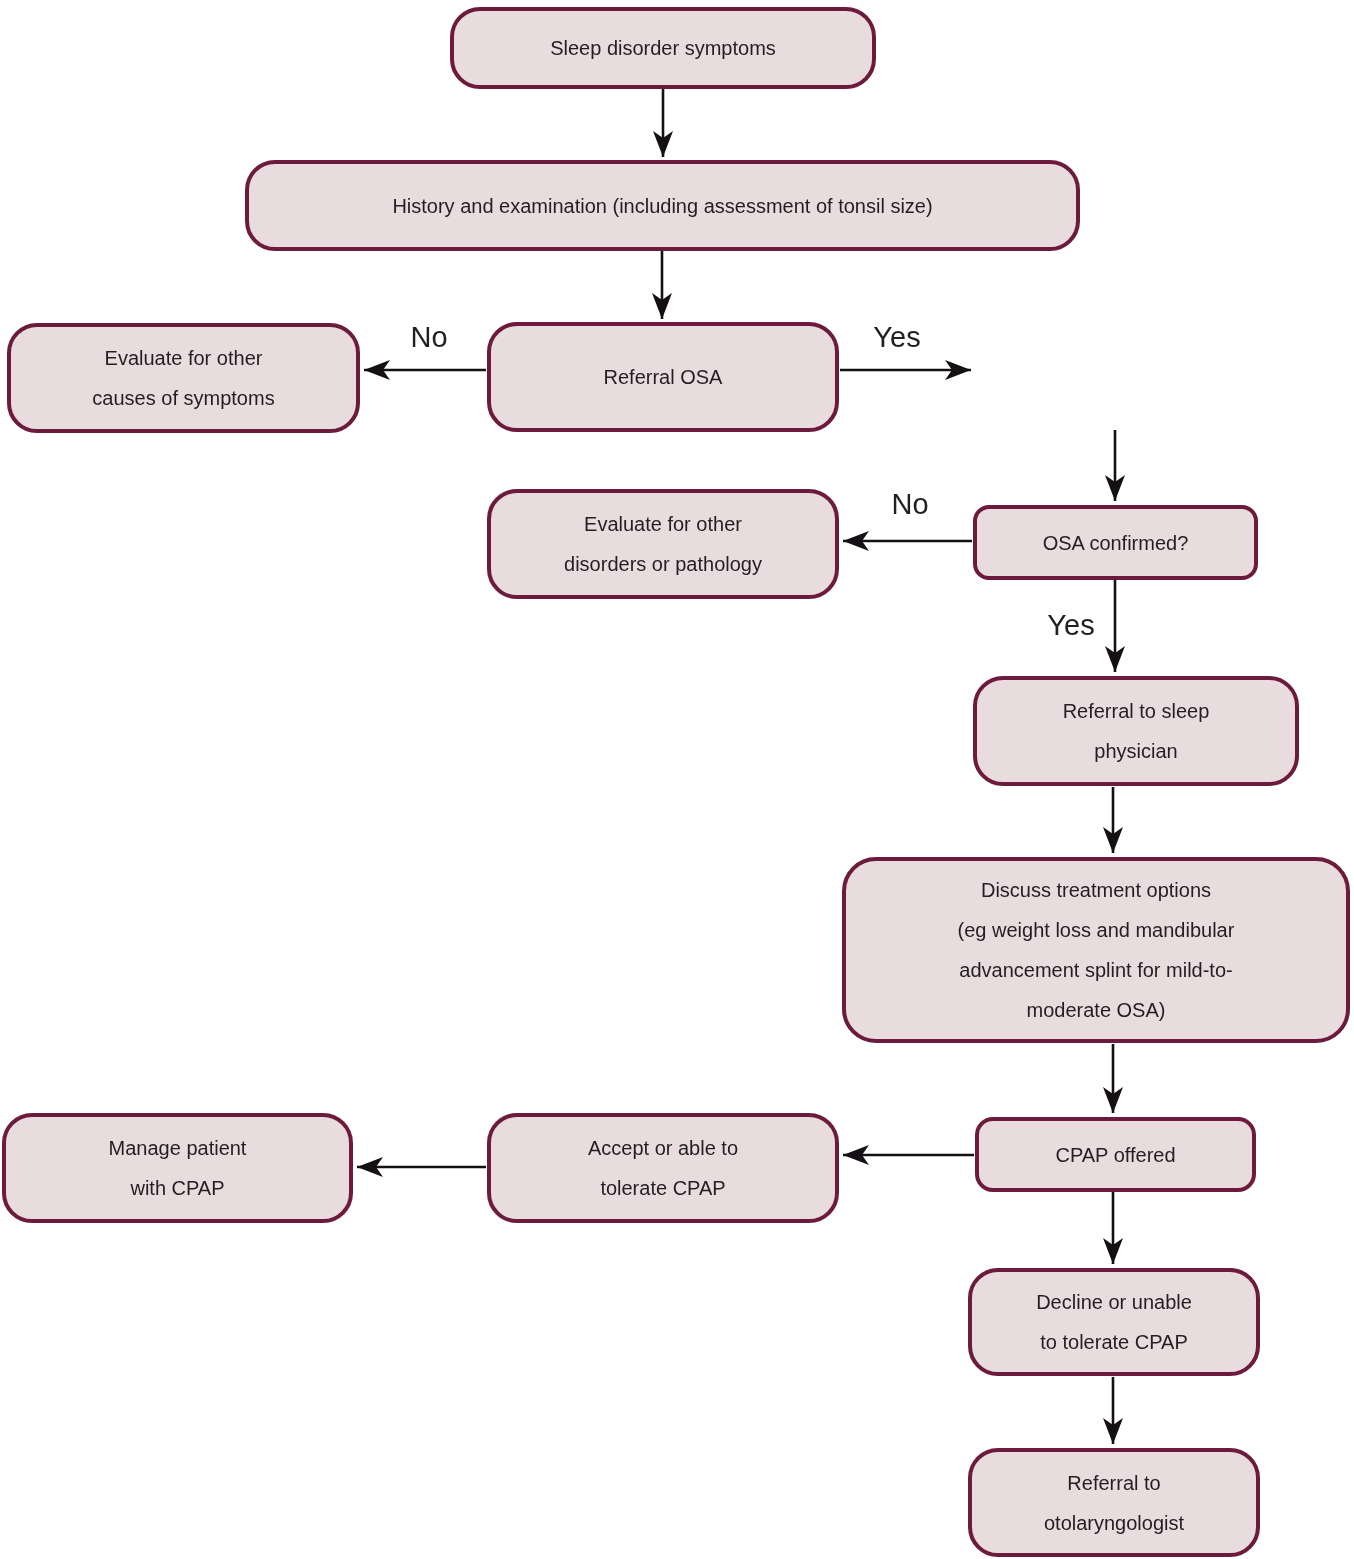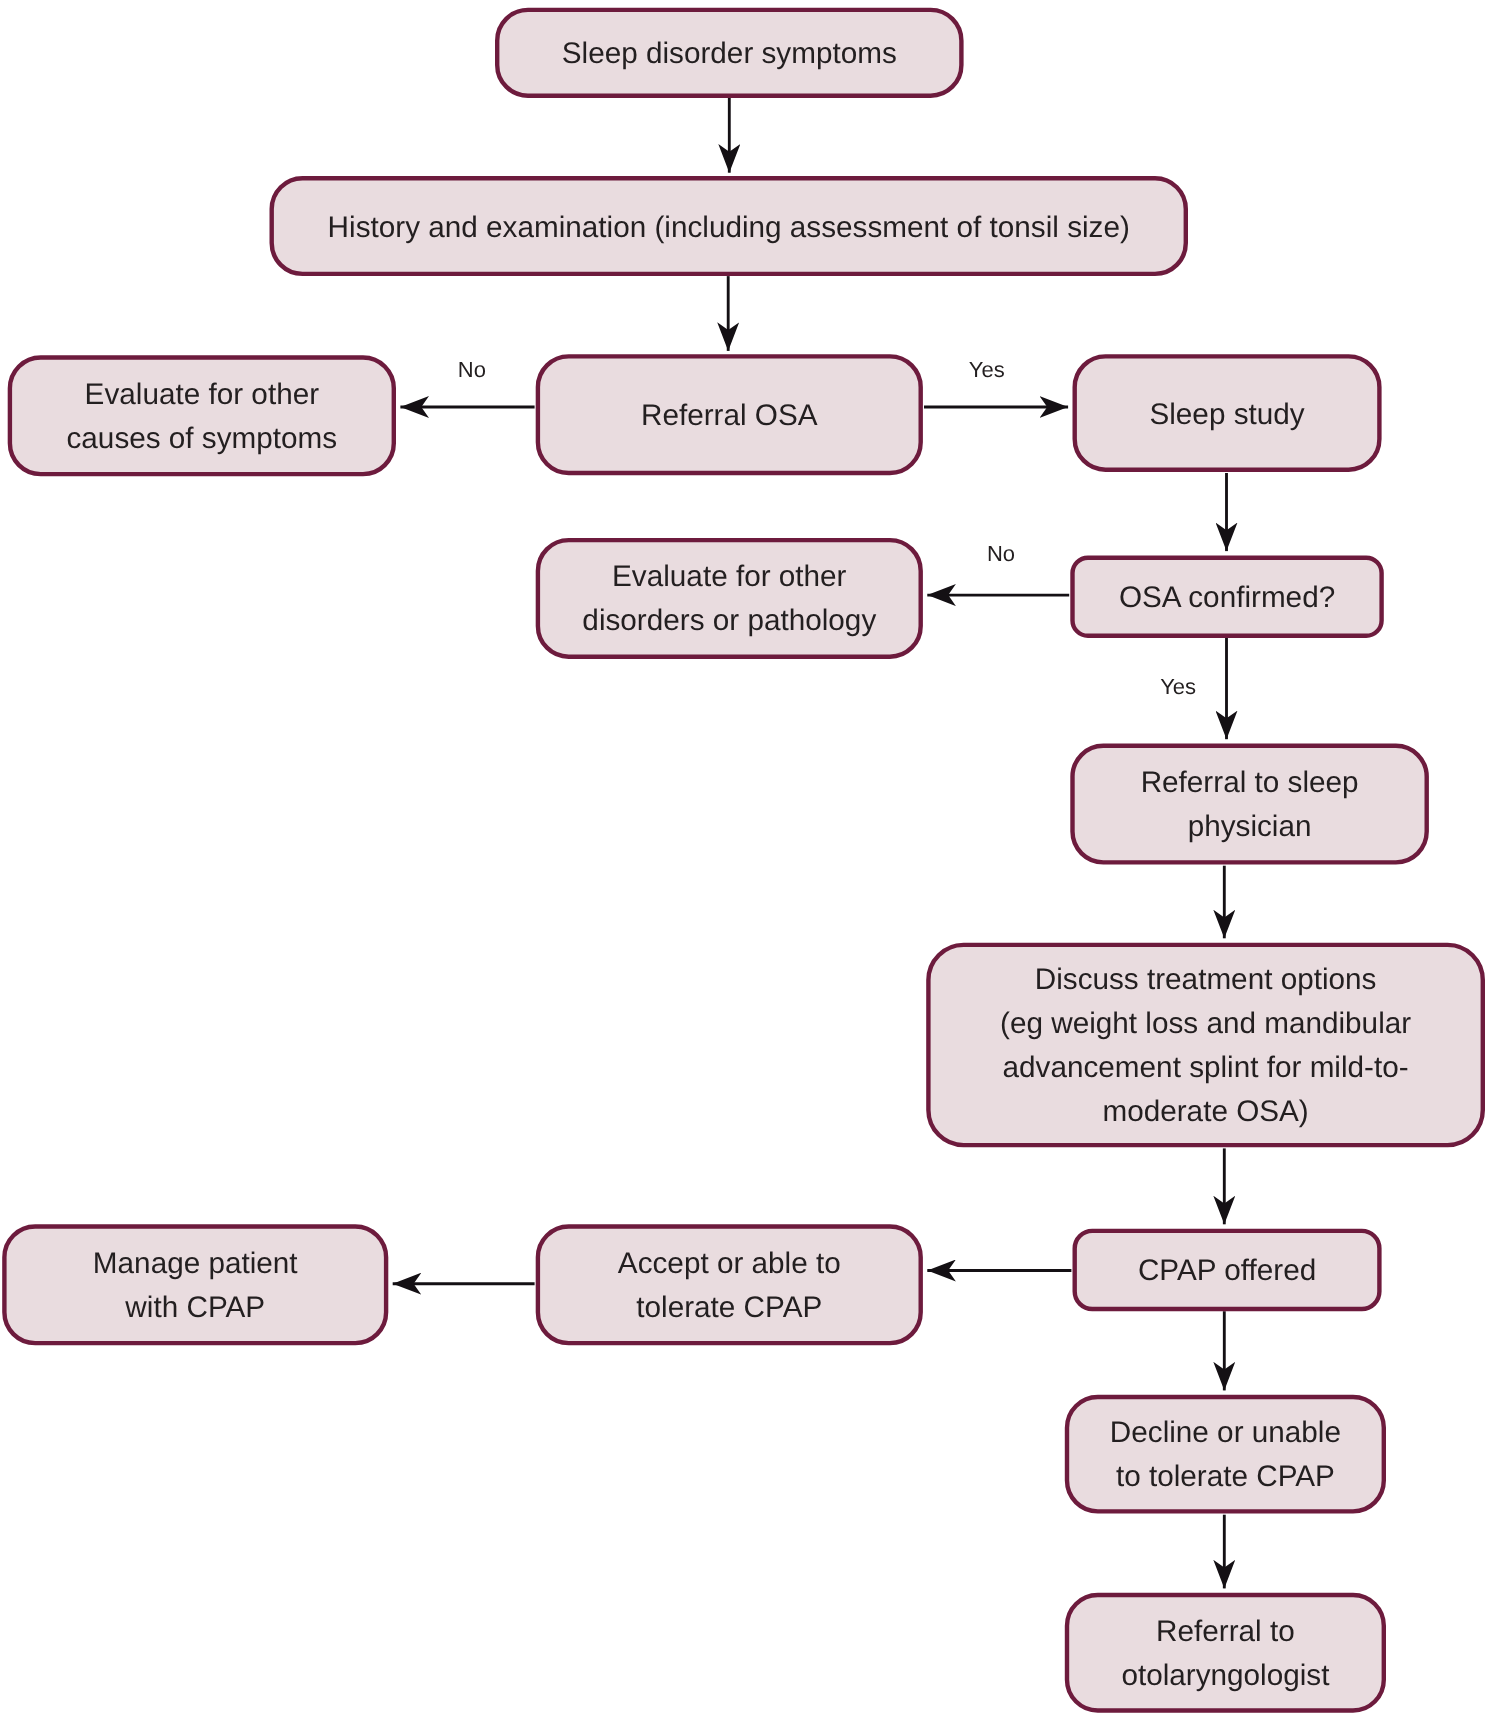--- a/index.html
+++ b/index.html
@@ -21,28 +21,28 @@
   .node{
     position:absolute;
     box-sizing:border-box;
     background:var(--node-fill);
     border:4px solid var(--node-border);
     border-radius:30px;
     display:flex;
     align-items:center;
     justify-content:center;
     text-align:center;
-    font-size:27px;
+    font-size:20px;
     line-height:40px;
     white-space:pre-line;
     color:var(--text);
   }
   .edge-label{
     position:absolute;
-    font-size:20px;
+    font-size:29px;
     line-height:30px;
     color:var(--text);
     transform:translate(-50%,0);
     white-space:nowrap;
   }
   #arrows{
     position:absolute;
     left:0;top:0;width:1354px;height:1559px;
     pointer-events:none;
   }
@@ -81,21 +81,20 @@
 
   <div class="node" style="left:450px;top:7px;width:426px;height:82px">Sleep disorder symptoms</div>
 
   <div class="node" style="left:245px;top:160px;width:835px;height:91px">History and examination (including assessment of tonsil size)</div>
 
   <div class="node" style="left:7px;top:323px;width:353px;height:110px">Evaluate for other
 causes of symptoms</div>
 
   <div class="node" style="left:487px;top:322px;width:352px;height:110px">Referral OSA</div>
 
-  <div class="node" style="left:975px;top:322px;width:281px;height:107px">Sleep study</div>
 
   <div class="node" style="left:487px;top:489px;width:352px;height:110px">Evaluate for other
 disorders or pathology</div>
 
   <div class="node" style="left:973px;top:505px;width:285px;height:75px;border-radius:16px">OSA confirmed?</div>
 
   <div class="node" style="left:973px;top:676px;width:326px;height:110px">Referral to sleep
 physician</div>
 
   <div class="node" style="left:842px;top:857px;width:508px;height:186px;border-radius:34px">Discuss treatment options

